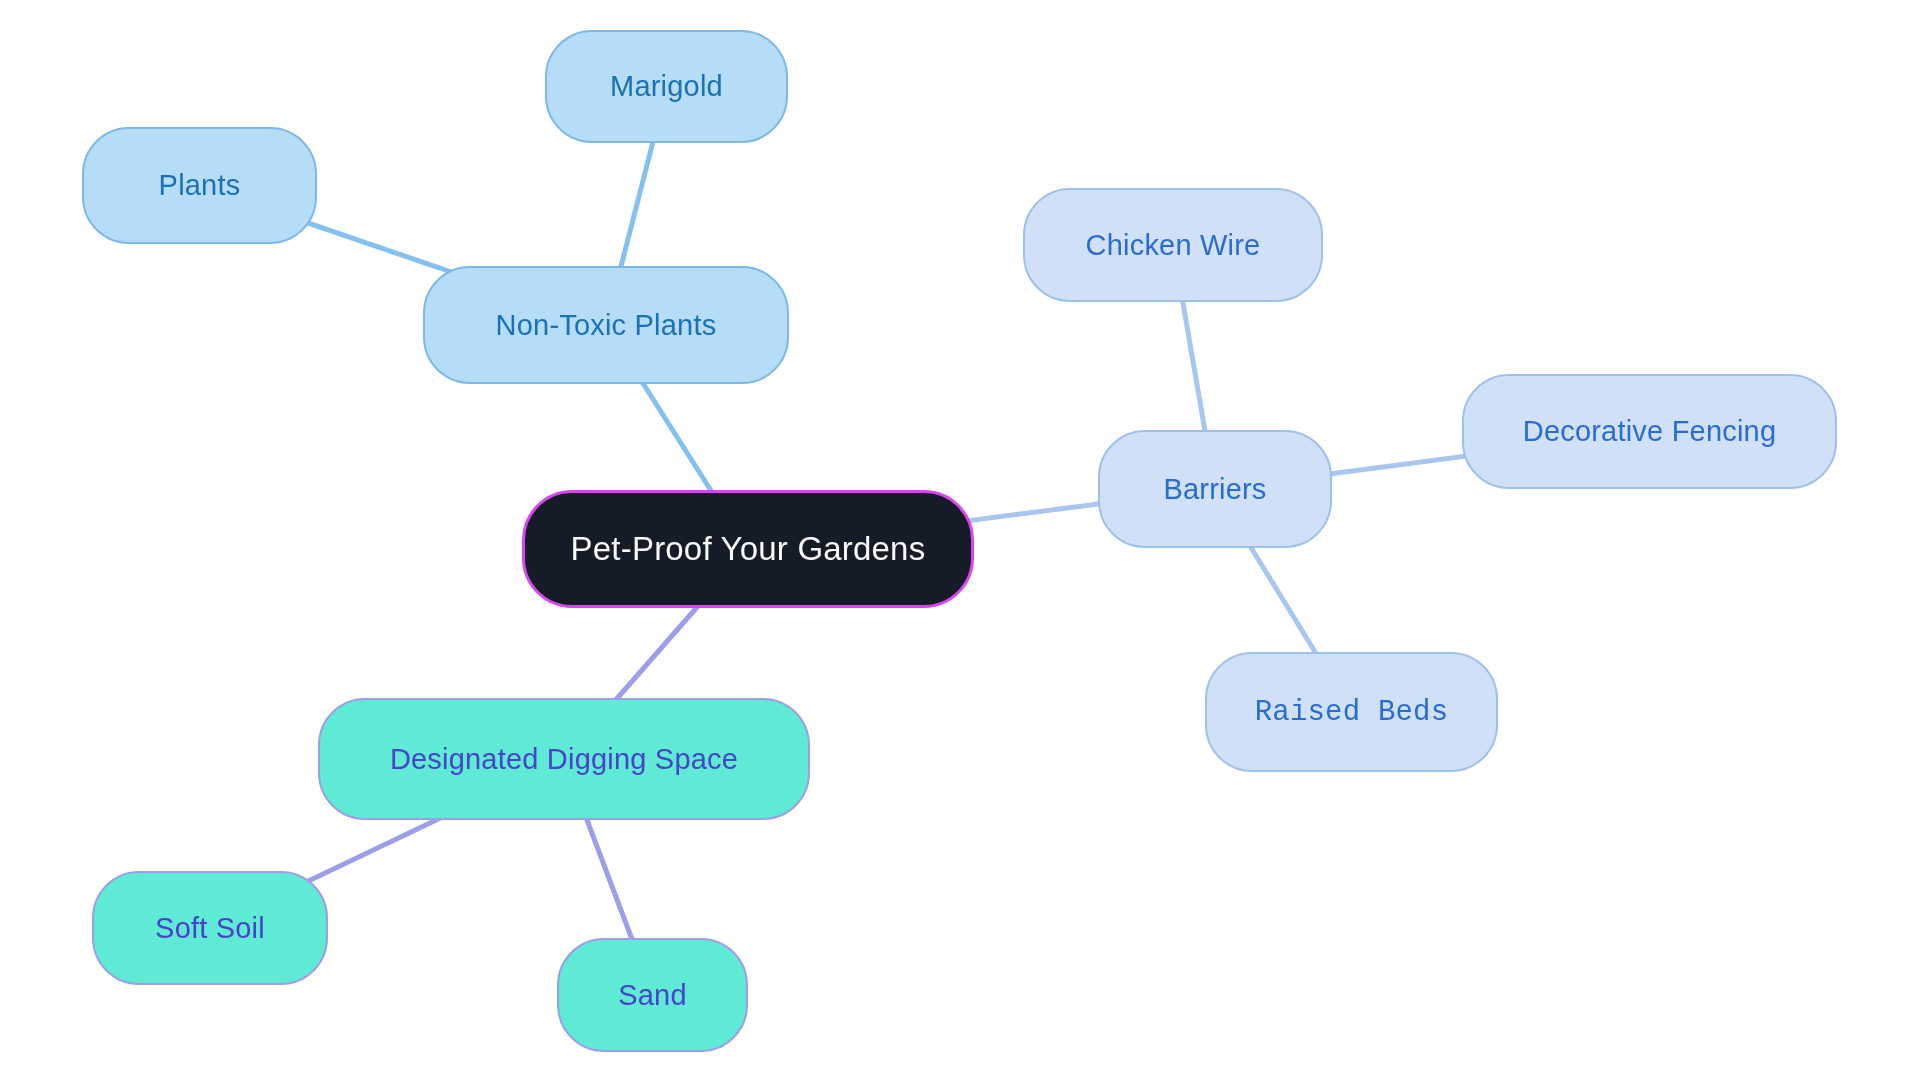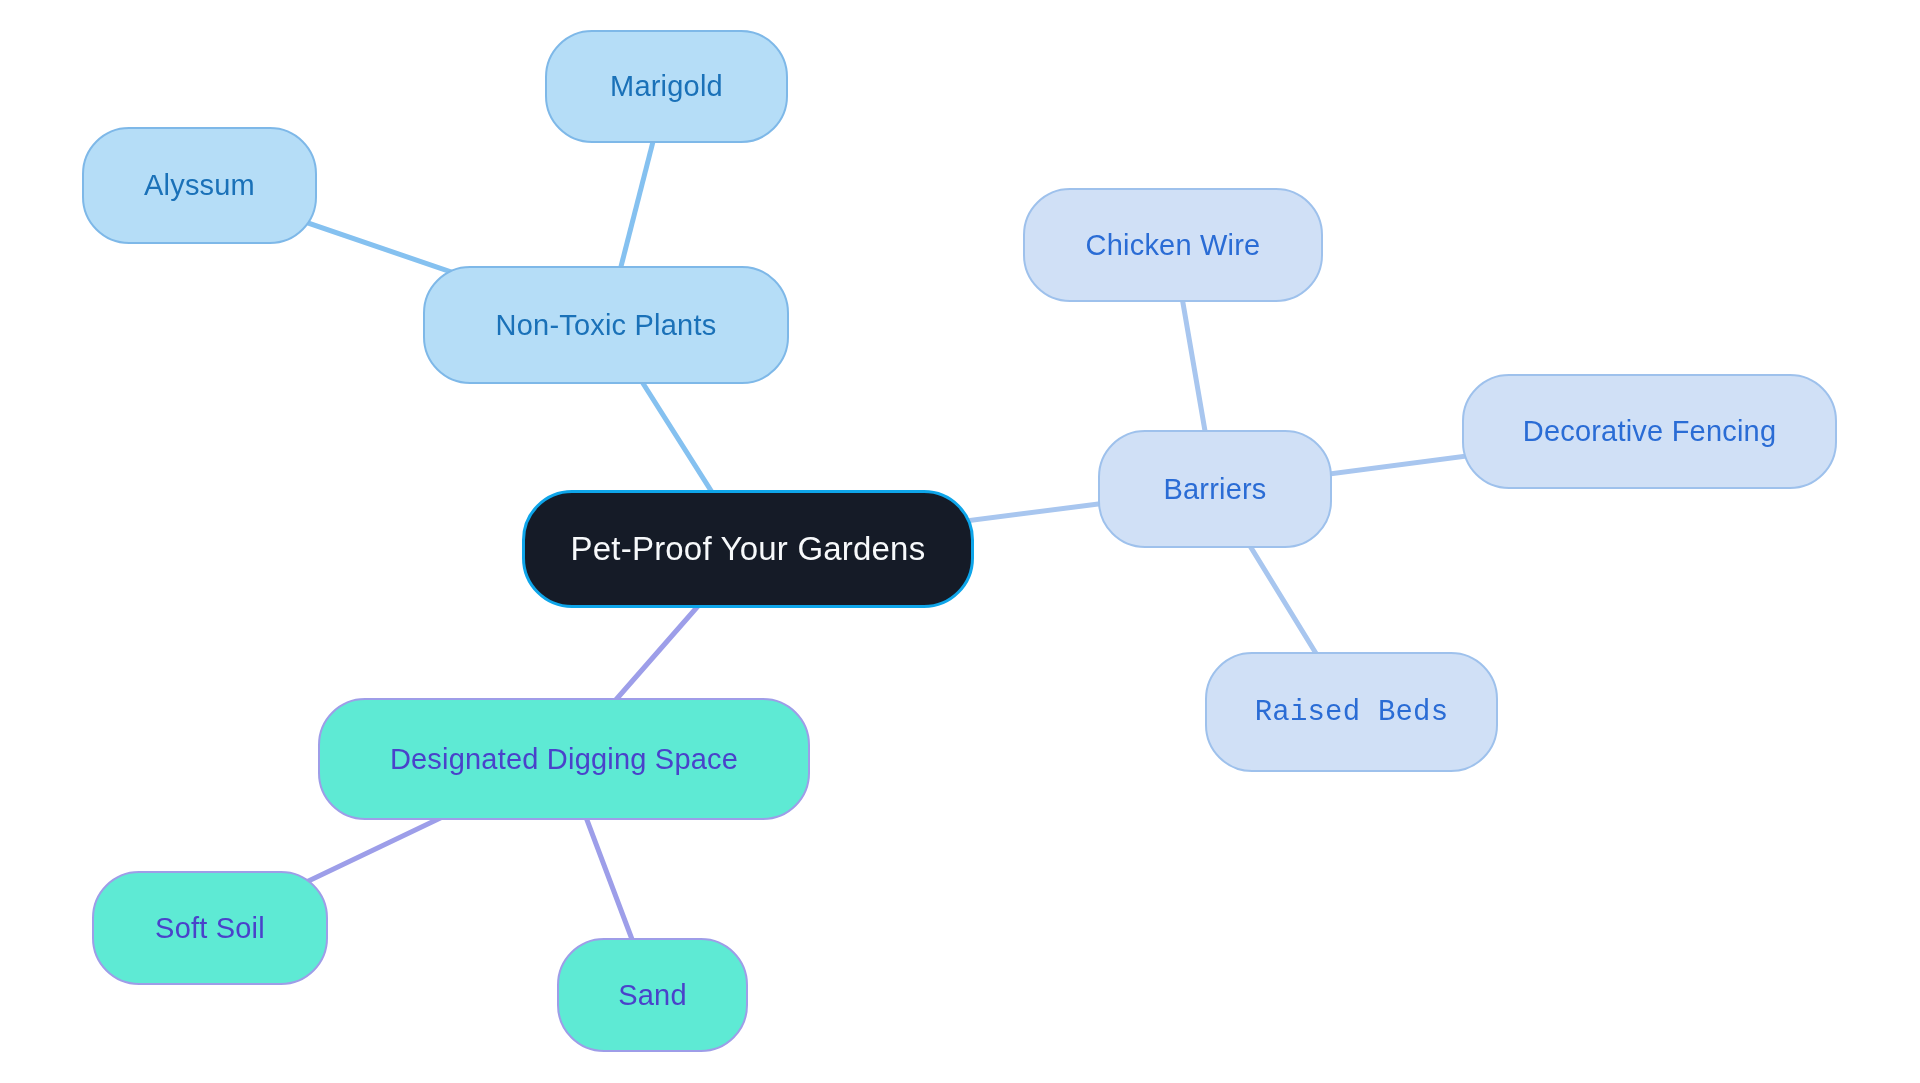--- a/index.html
+++ b/index.html
@@ -33,21 +33,21 @@
     justify-content: center;
     border-radius: 47px;
     font-size: 29px;
     font-weight: 500;
     letter-spacing: 0.2px;
     white-space: nowrap;
     cursor: pointer;
   }
   .node.central {
     background: #151b27;
-    border: 3px solid #0ea5e9;
+    border: 3px solid #d946ef;
     color: #f7f9fb;
     font-size: 33px;
     font-weight: 400;
     border-radius: 50px;
     z-index: 3;
   }
   .node.blue1 {
     background: #b5ddf7;
     border: 2.5px solid #7eb8e8;
     color: #1a71b8;
@@ -85,21 +85,21 @@
     <span>Pet-Proof Your Gardens</span>
   </div>
 
   <div class="node blue1" style="left:423px; top:266px; width:366px; height:118px;">
     <span>Non-Toxic Plants</span>
   </div>
   <div class="node blue1" style="left:545px; top:30px; width:243px; height:113px;text-align:right;">
     <span>Marigold</span>
   </div>
   <div class="node blue1" style="left:82px; top:127px; width:235px; height:117px;">
-    <span>Alyssum</span>
+    <span>Plants</span>
   </div>
 
   <div class="node blue2" style="left:1098px; top:430px; width:234px; height:118px;">
     <span>Barriers</span>
   </div>
   <div class="node blue2" style="left:1023px; top:188px; width:300px; height:114px;">
     <span>Chicken Wire</span>
   </div>
   <div class="node blue2" style="left:1462px; top:374px; width:375px; height:115px;">
     <span>Decorative Fencing</span>

